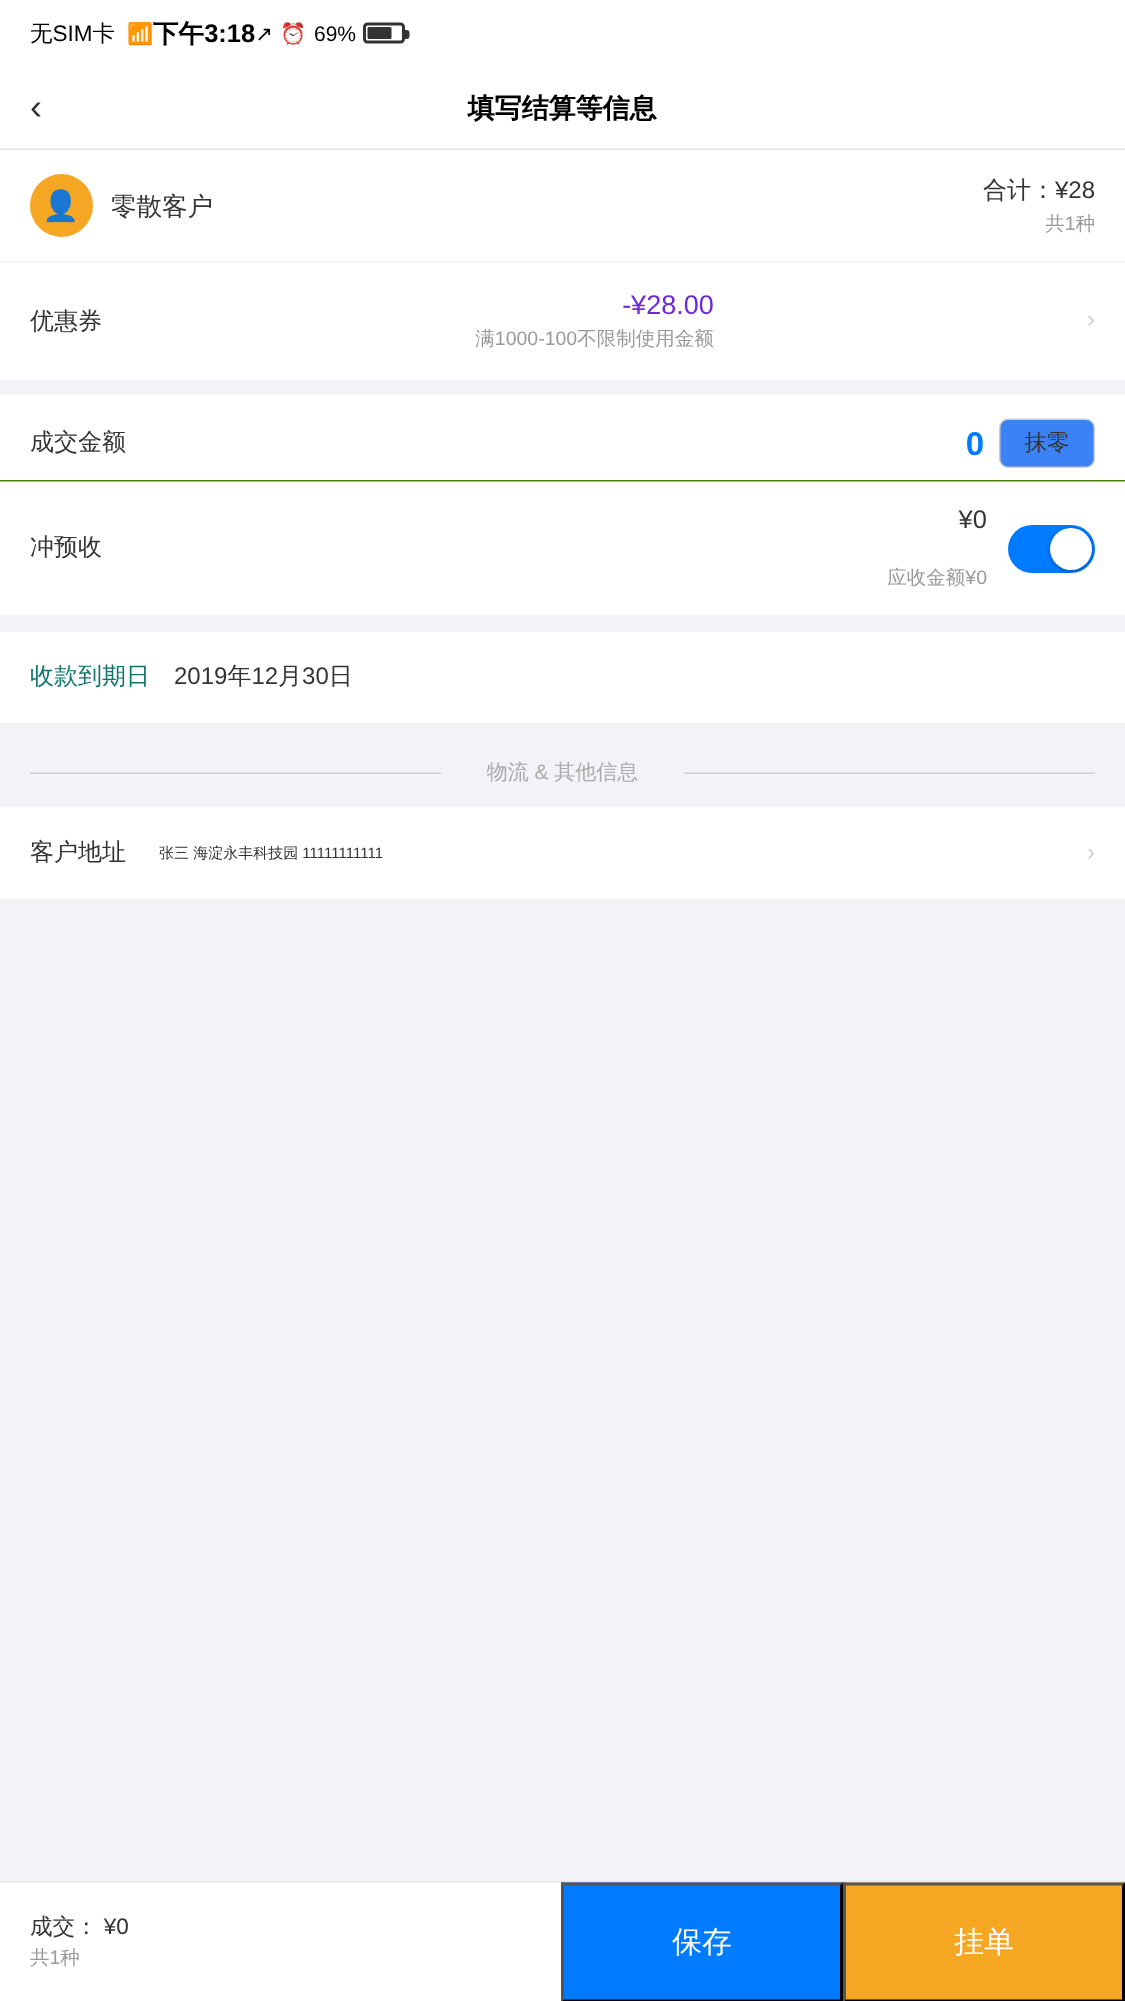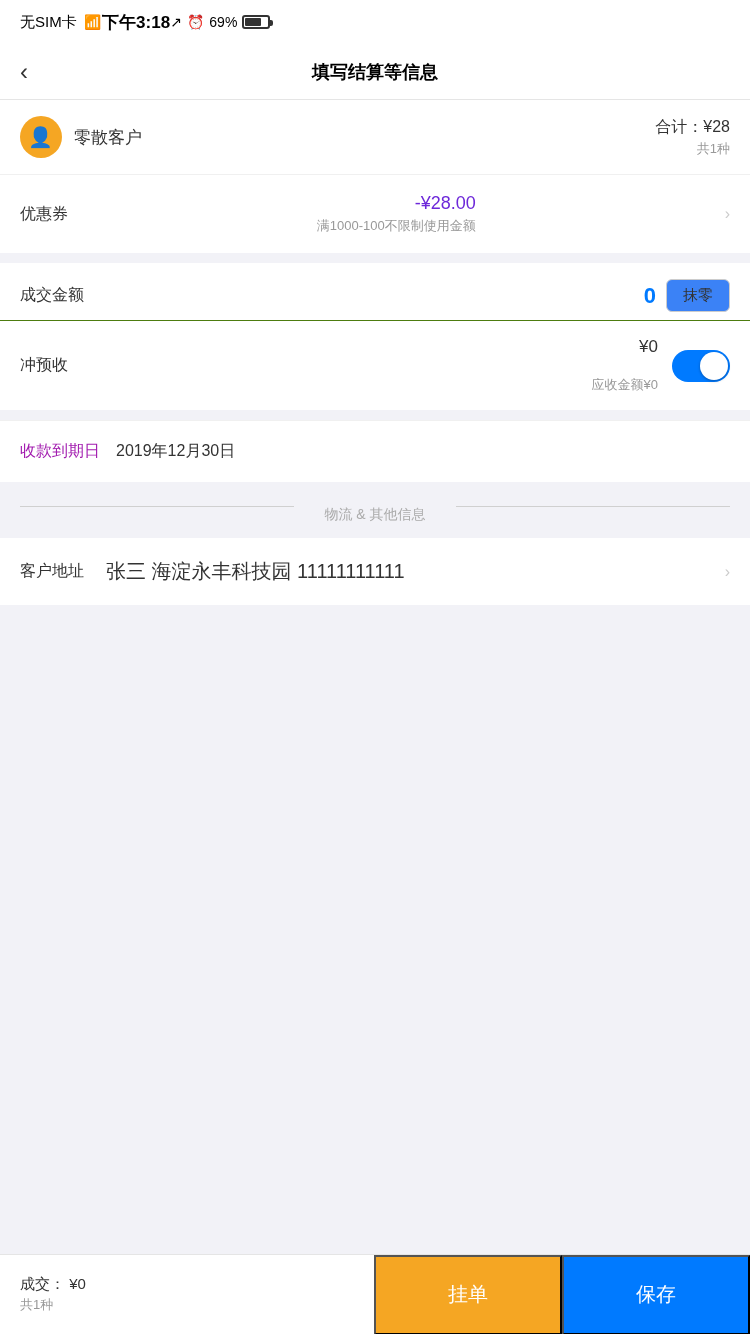--- a/index.html
+++ b/index.html
@@ -228,34 +228,34 @@
 
     
     .due-row {
       padding: 20px 20px;
       display: flex;
       align-items: center;
       border-top: 1px solid #f0f0f0;
     }
     .due-label {
       font-size: 16px;
-      color: #a21caf;
+      color: #0f766e;
       margin-right: 16px;
     }
     .due-value {
       font-size: 16px;
       color: #333;
     }
 
     
     .divider-section {
       background: #f2f2f7;
       padding: 14px 0;
       display: flex;
-      align-items: flex-start;
+      align-items: center;
       justify-content: center;
     }
     .divider-line {
       flex: 1;
       height: 1px;
       background: #d0d0d0;
       margin: 0 20px;
     }
     .divider-text {
       font-size: 14px;
@@ -269,21 +269,21 @@
       display: flex;
       align-items: center;
       justify-content: space-between;
     }
     .address-label {
       font-size: 16px;
       color: #333;
       min-width: 70px;
     }
     .address-value {
-      font-size: 20px;
+      font-size: 10px;
       color: #333;
       flex: 1;
       margin-left: 16px;
     }
 
     
     .bottom-bar {
       position: fixed;
       bottom: 0;
       left: 0;
@@ -421,15 +421,15 @@
 <div style="height: 100px;"></div>
 
 <div class="bottom-bar">
   <div class="bottom-left">
     <div class="bottom-transaction">
       <span>成交：</span>
       <span>¥0</span>
     </div>
     <div class="bottom-count">共1种</div>
   </div>
+  <button class="bottom-btn btn-blue">保存</button>
   <button class="bottom-btn btn-yellow">挂单</button>
-  <button class="bottom-btn btn-blue">保存</button>
 </div>
 
 </body></html>

